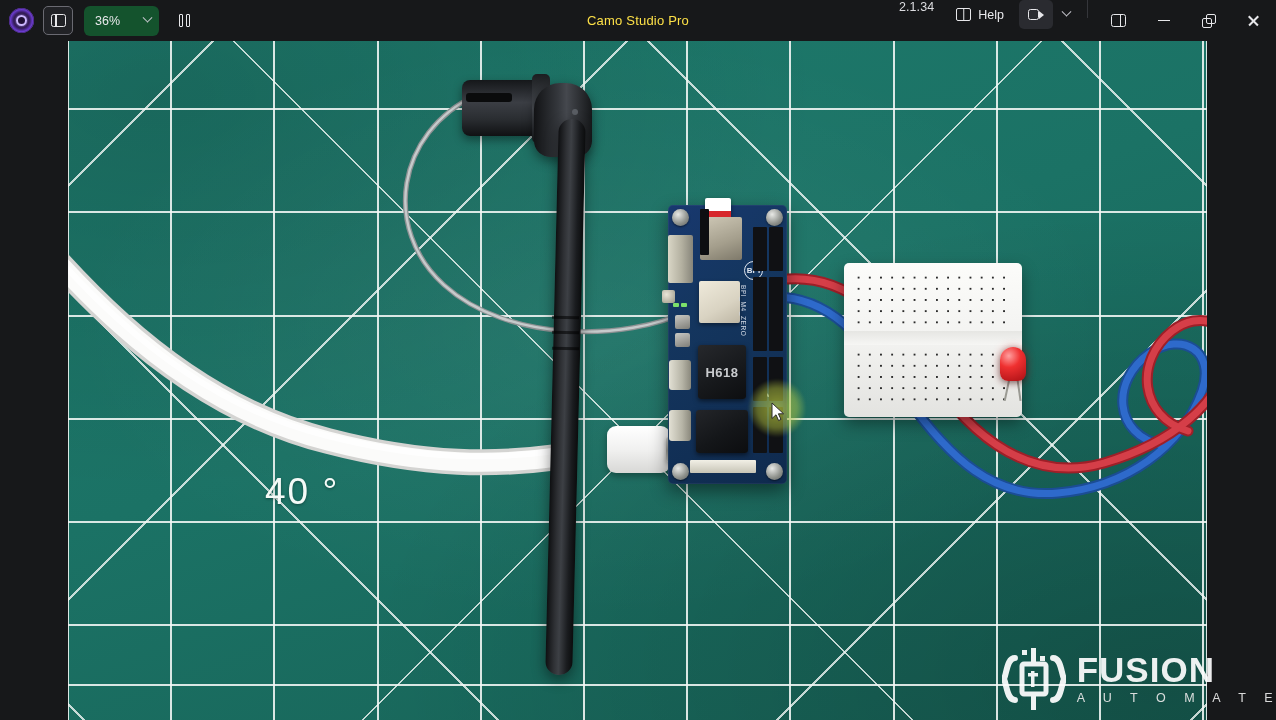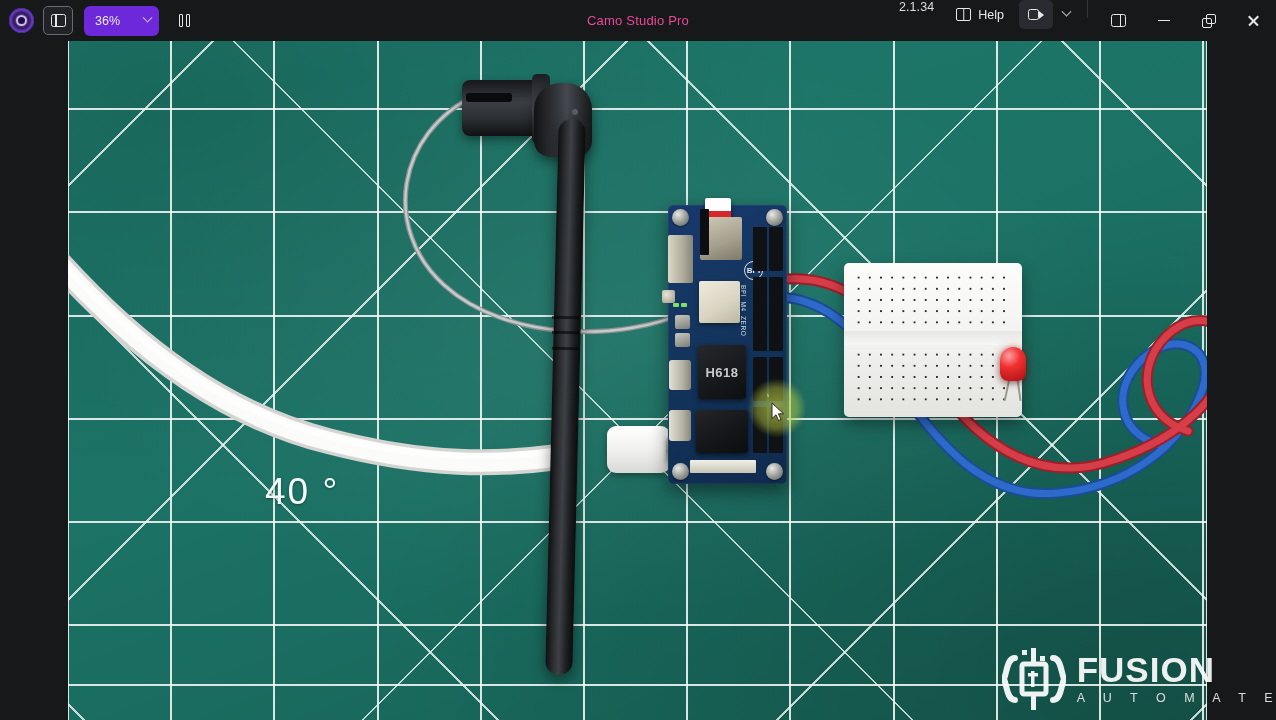--- a/index.html
+++ b/index.html
@@ -55,37 +55,37 @@
   }
   .panel-glyph::after {
     content: ""; position: absolute; left: 3.6px; top: 0; bottom: 0;
     width: 1.6px; background: #e7e7ea;
   }
   .panel-glyph.right::after { left: auto; right: 3.6px; }
 
   .zoom-select {
     margin-left: 11px;
     height: 30px; width: 75px;
-    background: #6d28d9; border-radius: 6px;
+    background: #14532d; border-radius: 6px;
     display: flex; align-items: center; justify-content: space-between;
     padding: 0 8px 0 11px; cursor: default;
   }
   .zoom-select .val { font-size: 12.5px; color: #e9e9ec; letter-spacing: .1px; }
   .chev {
     width: 7px; height: 7px; border-right: 1.5px solid #c8c8cf; border-bottom: 1.5px solid #c8c8cf;
     transform: rotate(45deg) translate(-2px,-2px);
   }
 
   .pause-glyph { display: flex; gap: 3px; }
   .pause-glyph i { display: block; width: 4px; height: 13px; border: 1.5px solid #e7e7ea; border-radius: 1px; }
 
   .win-title {
     position: absolute; left: 0; right: 0; top: 0; height: 41px;
     display: flex; align-items: center; justify-content: center;
-    font-size: 13px; color: #ec4899; pointer-events: none; letter-spacing: .2px;
+    font-size: 13px; color: #fde047; pointer-events: none; letter-spacing: .2px;
   }
 
   .version { font-size: 12.5px; color: #dcdce0; margin-right: 13px; letter-spacing: .1px; }
   .help-btn { display: flex; align-items: center; gap: 7px; padding: 0 9px; height: 29px;
               border-radius: 5px; cursor: default; }
   .help-btn .lbl { font-size: 12.5px; color: #e9e9ec; }
   .book-glyph { width: 15px; height: 13px; border: 1.6px solid #e7e7ea; border-radius: 2px; position: relative; }
   .book-glyph::after { content:""; position:absolute; left:50%; top:0; bottom:0; width:1.5px; background:#e7e7ea; transform: translateX(-50%); }
 
   .cam-group { display: flex; align-items: center; margin-left: 6px; }

